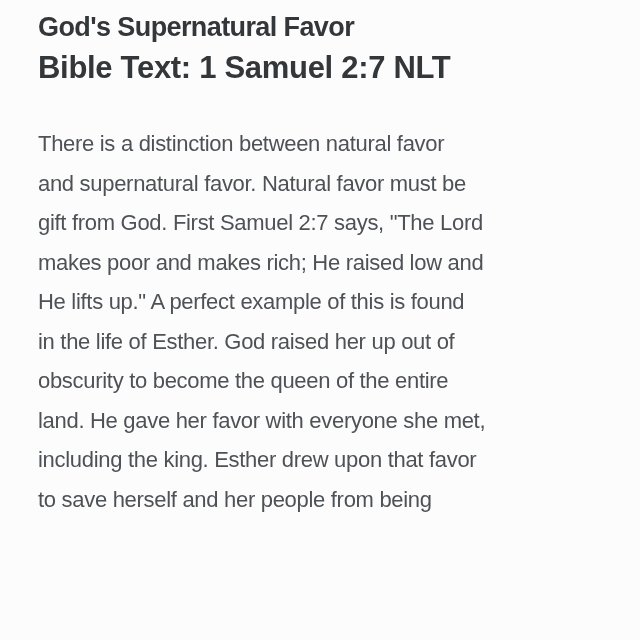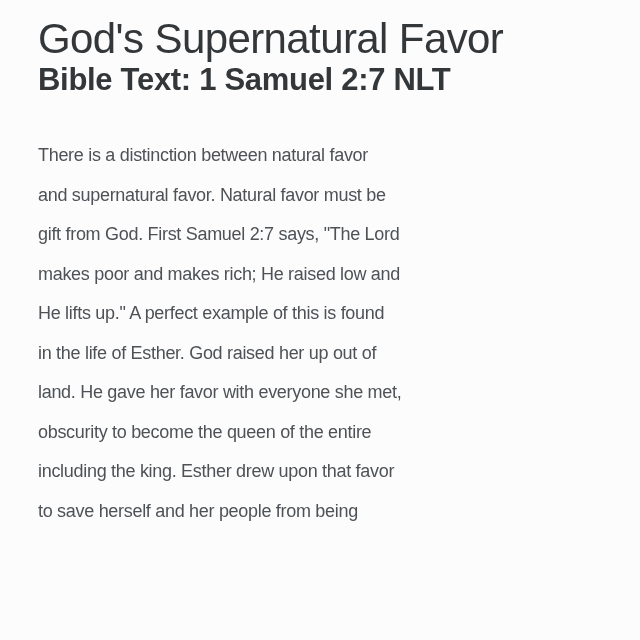--- a/index.html
+++ b/index.html
@@ -15,28 +15,27 @@
     background: var(--bg);
     font-family: "Liberation Sans", sans-serif;
   }
   .page {
     width: 640px;
     height: 640px;
     padding: 6px 6px 0 38px;
     overflow: hidden;
   }
   .title {
-    font-size: 42px;
+    font-size: 27px;
     line-height: 42px;
-    font-weight: 400;
+    font-weight: 700;
     letter-spacing: -0.6px;
     color: var(--heading);
     white-space: nowrap;
     margin-bottom: 2px;
-    margin-top: 12px;
   }
   .bible-ref {
     font-size: 31px;
     line-height: 36px;
     font-weight: 700;
     letter-spacing: -0.3px;
     color: var(--heading);
     white-space: nowrap;
   }
   .quote {
@@ -46,21 +45,21 @@
     font-size: 26px;
     letter-spacing: -0.2px;
   }
   .quote .line {
     line-height: 40px;
     white-space: nowrap;
   }
   .body-text {
     margin-top: 38px;
     color: var(--body);
-    font-size: 18px;
+    font-size: 22px;
     font-weight: 400;
     letter-spacing: -0.3px;
   }
   .body-text .line {
     line-height: 39.5px;
     white-space: nowrap;
   }
 </style>
 </head>
 <body>
@@ -68,18 +67,18 @@
 <div class="page">
   <h1 class="title">God's Supernatural Favor</h1>
   <h2 class="bible-ref">Bible Text: 1 Samuel 2:7 NLT</h2>
   <div class="body-text">
       <div class="line">There is a distinction between natural favor</div>
       <div class="line">and supernatural favor. Natural favor must be</div>
       <div class="line">gift from God. First Samuel 2:7 says, "The Lord</div>
       <div class="line">makes poor and makes rich; He raised low and</div>
       <div class="line">He lifts up." A perfect example of this is found</div>
       <div class="line">in the life of Esther. God raised her up out of</div>
+      <div class="line">obscurity to become the queen of the entire</div>
       <div class="line">land. He gave her favor with everyone she met,</div>
-      <div class="line">obscurity to become the queen of the entire</div>
       <div class="line">including the king. Esther drew upon that favor</div>
       <div class="line">to save herself and her people from being</div>
     </div>
 </div>
 
 </body></html>

